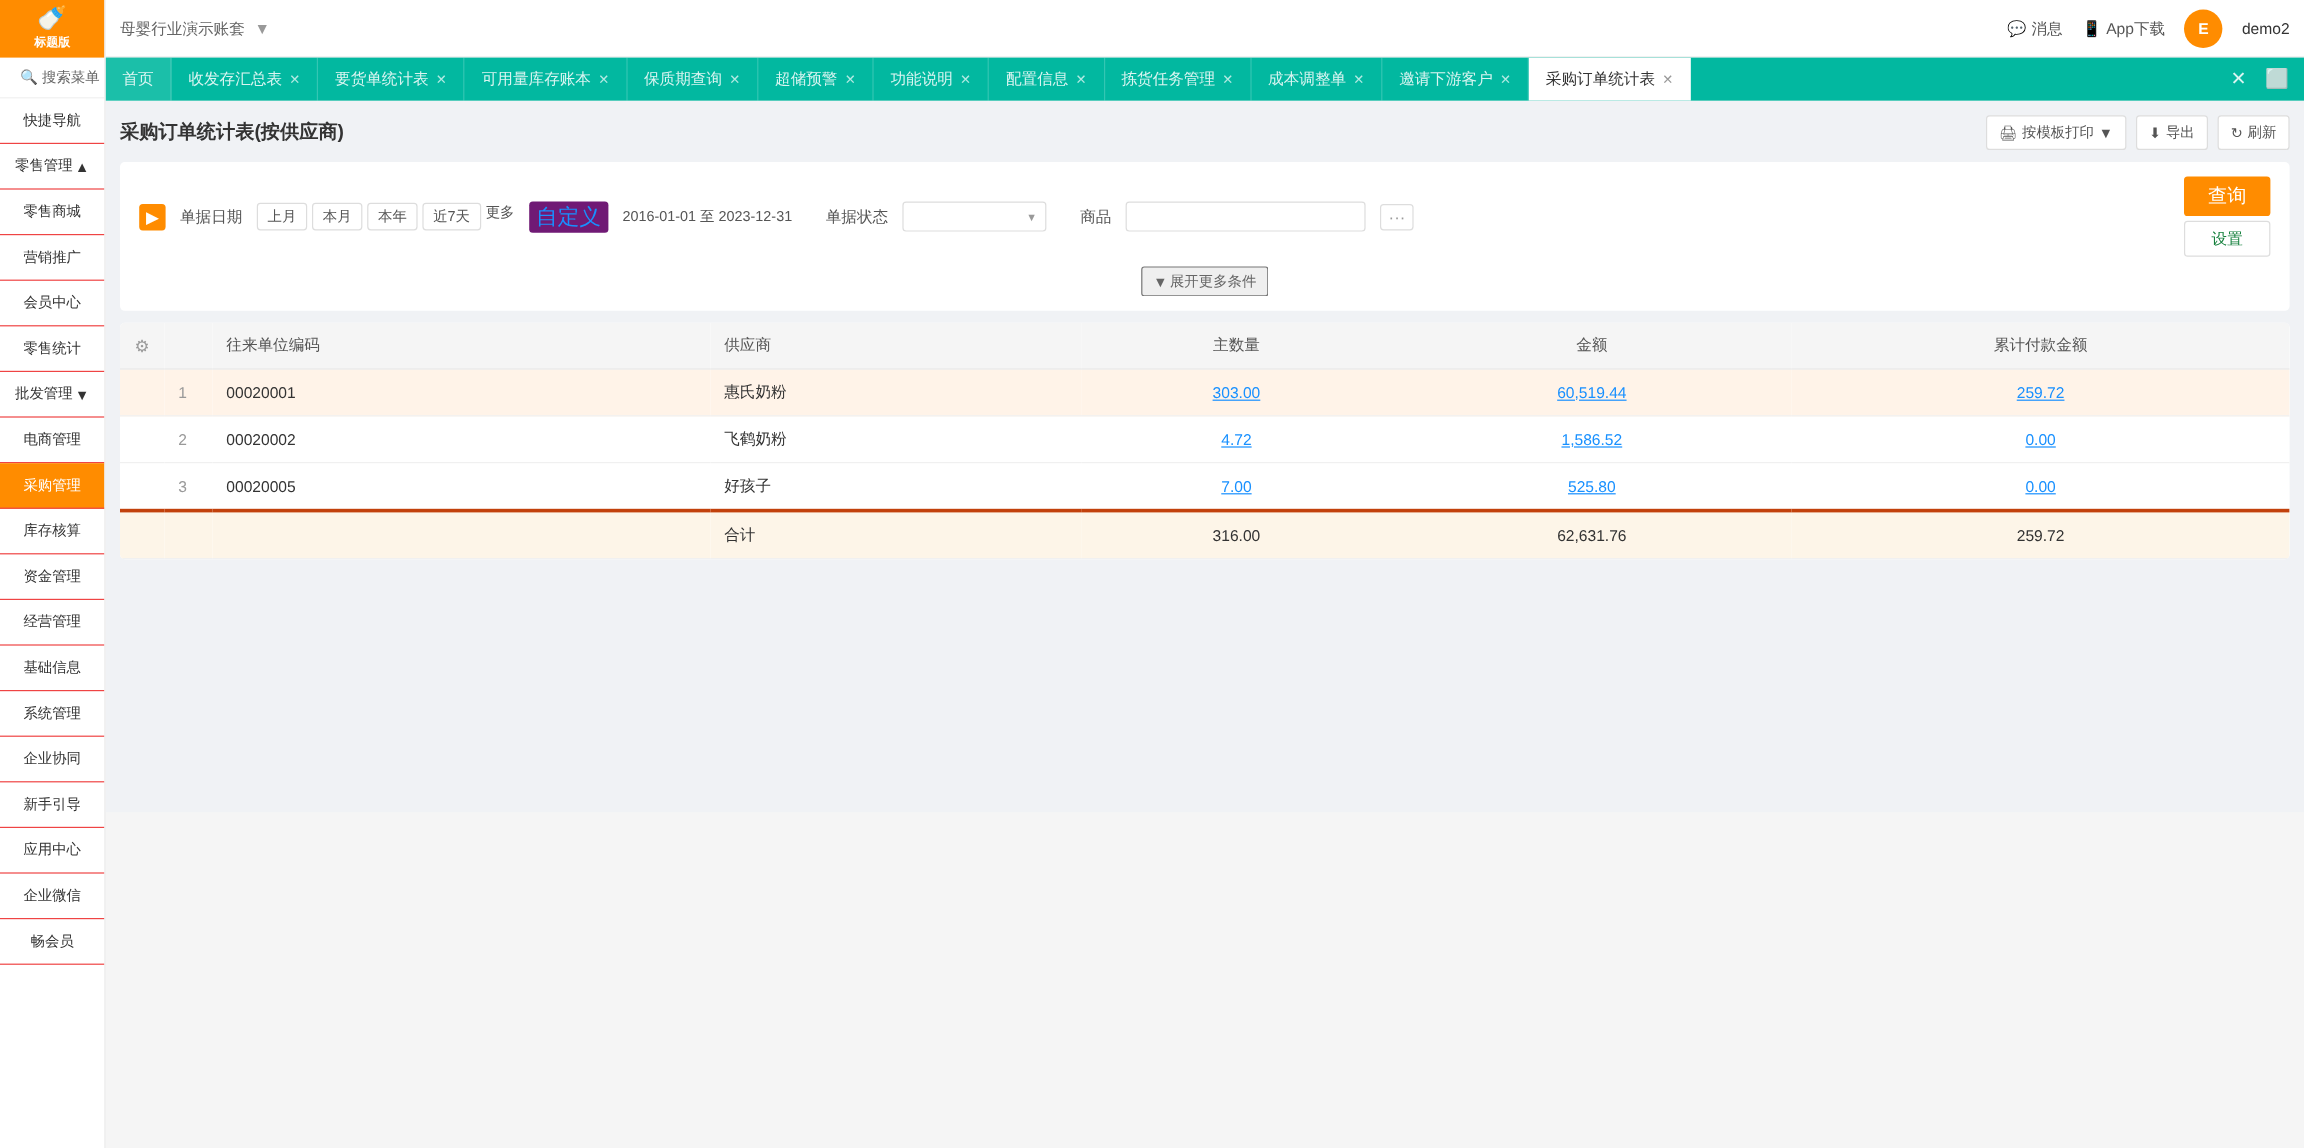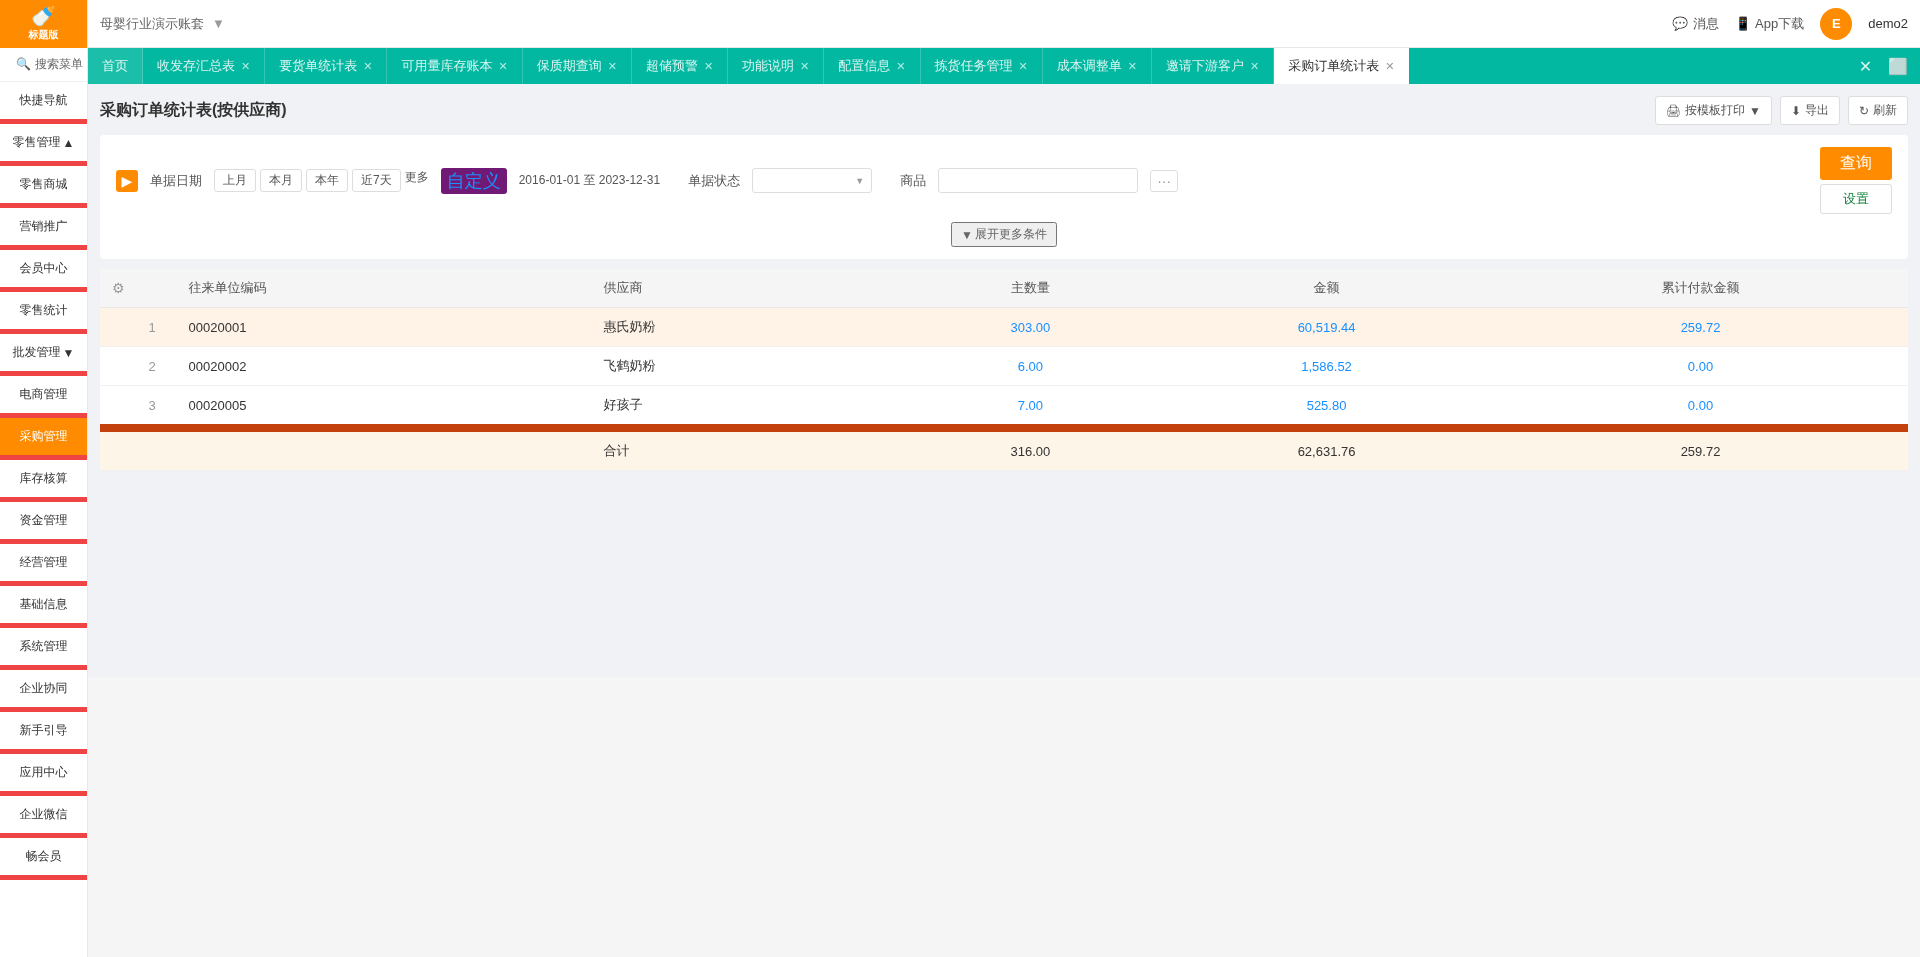--- a/index.html
+++ b/index.html
@@ -40,21 +40,21 @@
       color: #666;
       font-size: 12px;
       cursor: pointer;
     }
     .sidebar-nav-item {
       padding: 10px 4px;
       text-align: center;
       color: #333;
       font-size: 12px;
       cursor: pointer;
-      border-bottom: 5px solid #ef4444;
+      border-bottom: 1px solid #ef4444;
     }
     .sidebar-nav-item.active { background: #ff8c00; color: #fff; }
     .sidebar-nav-item.has-arrow { display: flex; align-items: center; justify-content: center; gap: 2px; }
 
     
     #main {
       flex: 1;
       display: flex;
       flex-direction: column;
       height: 677px;
@@ -318,28 +318,28 @@
       border-bottom: 1px solid #e8e8e8;
     }
     th.center, td.center { text-align: center; }
     td {
       padding: 10px 12px;
       font-size: 13px;
       color: #333;
       border-bottom: 1px solid #f0f0f0;
     }
     tr.highlighted { background: #fff3e8; }
-    .link-text { color: #1890ff; cursor: pointer; }
+    .link-text { color: #1890ff; text-decoration: underline; cursor: pointer; }
     .row-num { color: #999; }
     .settings-col { width: 36px; }
 
     
     .table-footer {
       background: #fdf5e8;
-      border-top: 8px solid #c2410c;
+      border-top: 3px solid #c2410c;
     }
     .table-footer td {
       font-weight: 500;
       color: #333;
       padding: 10px 12px;
     }
 
     
     .gear-icon { cursor: pointer; color: #999; font-size: 14px; }
 
@@ -579,21 +579,21 @@
     <td>惠氏奶粉</td>
     <td class="center"><span class="link-text">303.00</span></td>
     <td class="center"><span class="link-text">60,519.44</span></td>
     <td class="center"><span class="link-text">259.72</span></td>
   </tr>
             <tr>
     <td></td>
     <td class="row-num">2</td>
     <td>00020002</td>
     <td>飞鹤奶粉</td>
-    <td class="center"><span class="link-text">6.00</span></td>
+    <td class="center"><span class="link-text">4.72</span></td>
     <td class="center"><span class="link-text">1,586.52</span></td>
     <td class="center"><span class="link-text">0.00</span></td>
   </tr>
             <tr>
     <td></td>
     <td class="row-num">3</td>
     <td>00020005</td>
     <td>好孩子</td>
     <td class="center"><span class="link-text">7.00</span></td>
     <td class="center"><span class="link-text">525.80</span></td>

